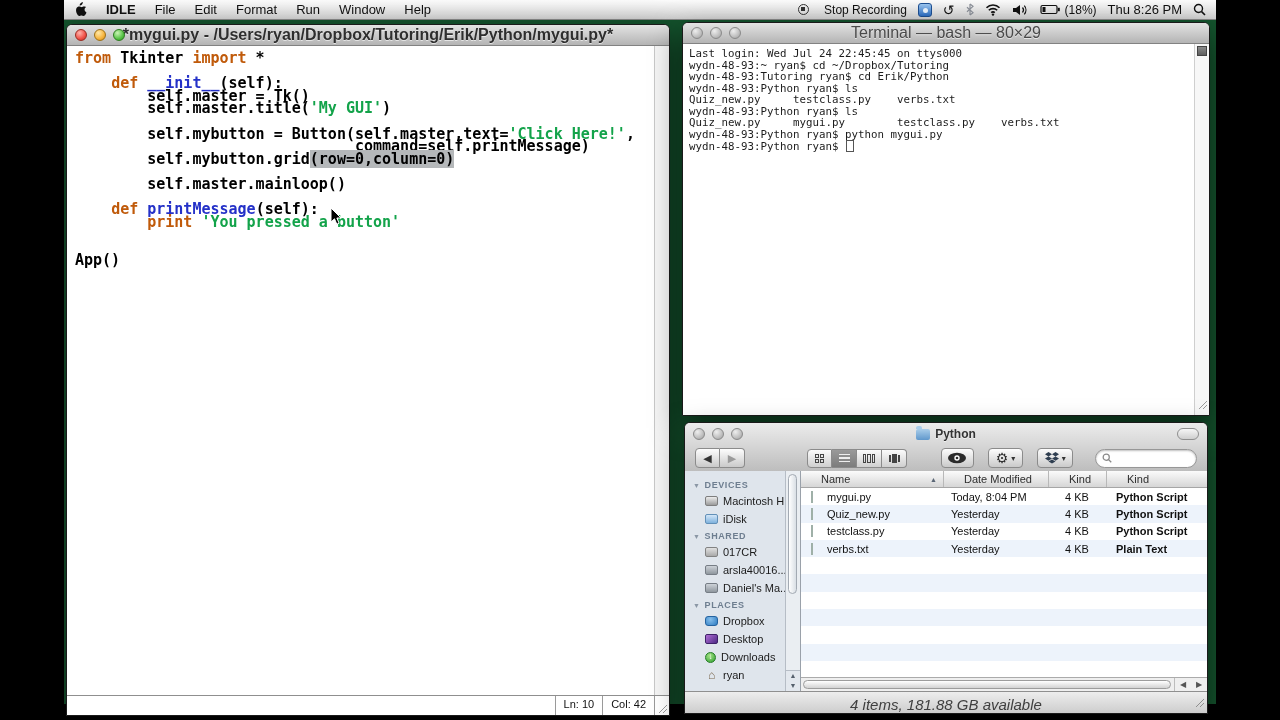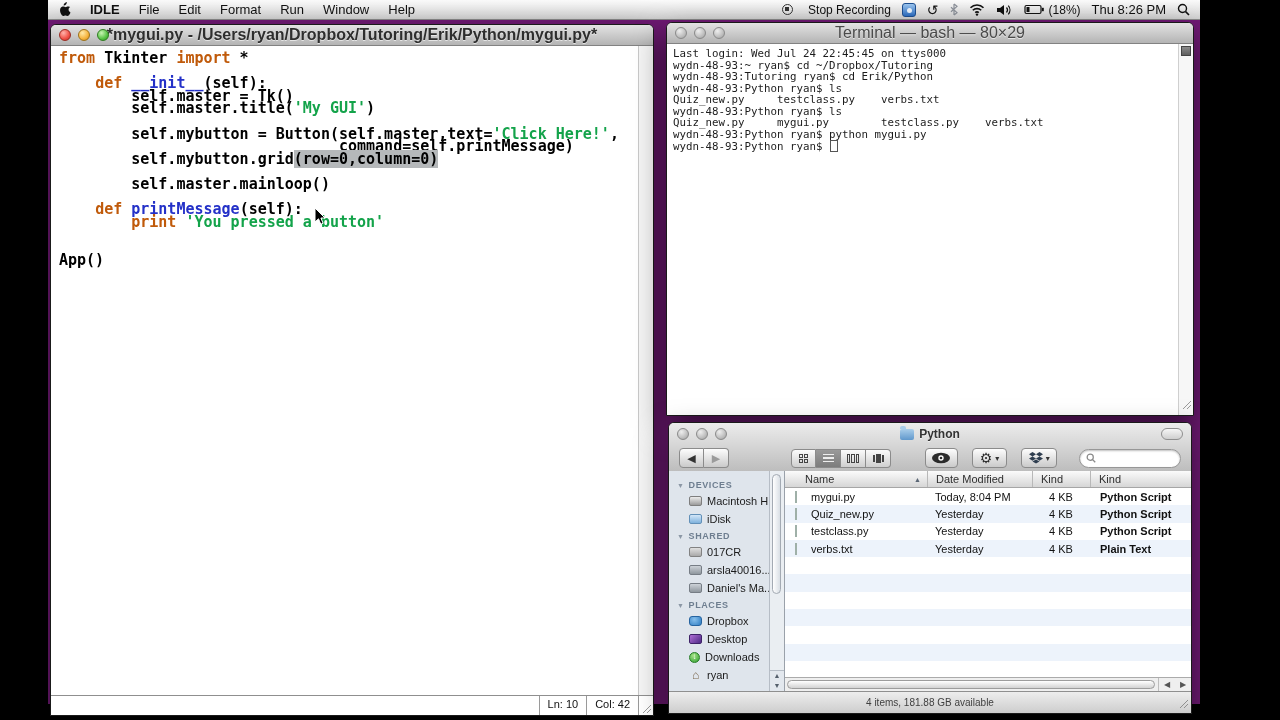--- a/index.html
+++ b/index.html
@@ -1,17 +1,17 @@
 <!DOCTYPE html>
 <html><head>
 <meta charset="utf-8">
 <style>
   html,body{margin:0;padding:0;background:#000;width:1280px;height:720px;overflow:hidden;
     font-family:"Liberation Sans",sans-serif;}
-  .desktop{position:absolute;left:48px;top:0;width:1152px;height:704px;background:#701a75;}
+  .desktop{position:absolute;left:64px;top:0;width:1152px;height:704px;background:#14532d;}
 
   
   .menubar{position:absolute;left:0;top:0;width:100%;height:20px;
     background:linear-gradient(#fbfbfb,#d2d2d2);border-bottom:1px solid #8a8a8a;
     display:flex;align-items:center;padding:0 10px;box-sizing:border-box;font-size:13px;color:#111;}
   .menus{display:flex;align-items:center;gap:19px;}
   .menu-item{cursor:default;}
   .menu-item.bold{font-weight:bold;}
   .apple{display:flex;align-items:center;}
   .mb-right{margin-left:auto;display:flex;align-items:center;gap:11px;font-size:12px;}
@@ -129,41 +129,41 @@
   .icon-laptop{background:linear-gradient(#cdd2d8,#8f979e);border:1px solid #767d85;}
   .icon-dropbox{background:radial-gradient(circle at 40% 30%,#86bfec,#2e7cc2);border:1px solid #2563a0;border-radius:3px;}
   .icon-desktop{background:linear-gradient(135deg,#b06fd6,#4e2a85);border:1px solid #3e2268;}
   .icon-downloads{width:11px;height:11px;border-radius:50%;background:radial-gradient(circle at 40% 30%,#a5e387,#2f9e2f);
     border:1px solid #257c25;color:#fff;font-size:8px;font-weight:bold;line-height:10px;}
   .icon-home{background:none;color:#7d6a52;font-size:12px;line-height:10px;}
 
   .f-list{position:absolute;left:116px;top:0;right:0;bottom:0;}
   .f-header{height:17px;display:grid;grid-template-columns:142px 105px 58px 1fr;
     background:linear-gradient(#fbfbfb,#d6d6d6);border-bottom:1px solid #a6a6a6;font-size:11px;color:#2e2e2e;box-sizing:border-box;}
-  .f-hcell{display:flex;align-items:center;padding-left:8px;border-left:1px solid #b8b8b8;box-sizing:border-box;position:relative;}
+  .f-hcell{display:flex;align-items:center;padding-left:20px;border-left:1px solid #b8b8b8;box-sizing:border-box;position:relative;}
   .f-hcell:first-child{border-left:none;padding-left:20px;}
   .sort-arrow{position:absolute;right:6px;font-size:7px;color:#5a6point;color:#5a6675;}
   .f-rows{position:absolute;left:0;top:17px;right:0;bottom:14px;overflow:hidden;}
   .f-row{height:17.3px;display:grid;grid-template-columns:26px 116px 105px 58px 1fr;align-items:center;font-size:11px;color:#111;}
   .f-row.alt{background:#edf3fb;}
   .f-cell{white-space:nowrap;overflow:hidden;}
   .cell-size{text-align:center;}
   .cell-date,.cell-kind{padding-left:8px;}
   .cell-kind{padding-left:10px;font-weight:bold;}
   .file-ico{width:12px;height:14px;margin-left:10px;background:#fdfdfd;border:1px solid #9fb0a8;border-radius:1px;
     box-sizing:border-box;position:relative;}
   .file-ico:before{content:"";position:absolute;left:2px;top:3px;right:2px;height:1px;background:#7fae8d;box-shadow:0 3px 0 #8fa8c5,0 6px 0 #b3b8a6;}
   .f-hscroll{position:absolute;left:0;bottom:0;right:0;height:14px;background:#efefef;border-top:1px solid #ababab;box-sizing:border-box;}
   .h-thumb{position:absolute;left:2px;top:2px;right:36px;height:9px;border-radius:5px;border:1px solid #9c9c9c;
     background:linear-gradient(#fff,#d2d2d2);box-sizing:border-box;}
   .h-arrows{position:absolute;right:0;top:0;bottom:0;display:flex;align-items:center;border-left:1px solid #bdbdbd;}
   .h-arrows span{width:16px;text-align:center;font-size:8px;color:#555;}
   .f-status{position:absolute;left:0;bottom:0;right:0;height:22px;background:linear-gradient(#ededed,#cdcdcd);
-    border-top:1px solid #8f8f8f;display:flex;align-items:center;justify-content:center;
-    font-size:10px;color:#3f3f3f;box-sizing:border-box;}
+    border-top:1px solid #8f8f8f;display:flex;align-items:flex-end;justify-content:center;
+    font-size:15px;color:#3f3f3f;box-sizing:border-box;font-style:italic;}
   .f-grip{position:absolute;right:2px;bottom:2px;}
 </style>
 <style>.tok-kw{color:#c05a0a} .tok-def{color:#2431c8} .tok-str{color:#13a34a} .tok-b{color:#000000} .tok-sel{background:#b5b8ba;color:#000000}</style></head>
 <body>
 
 <div class="desktop">
 
   <div class="menubar">
     <div class="menus">
       <span class="apple">

